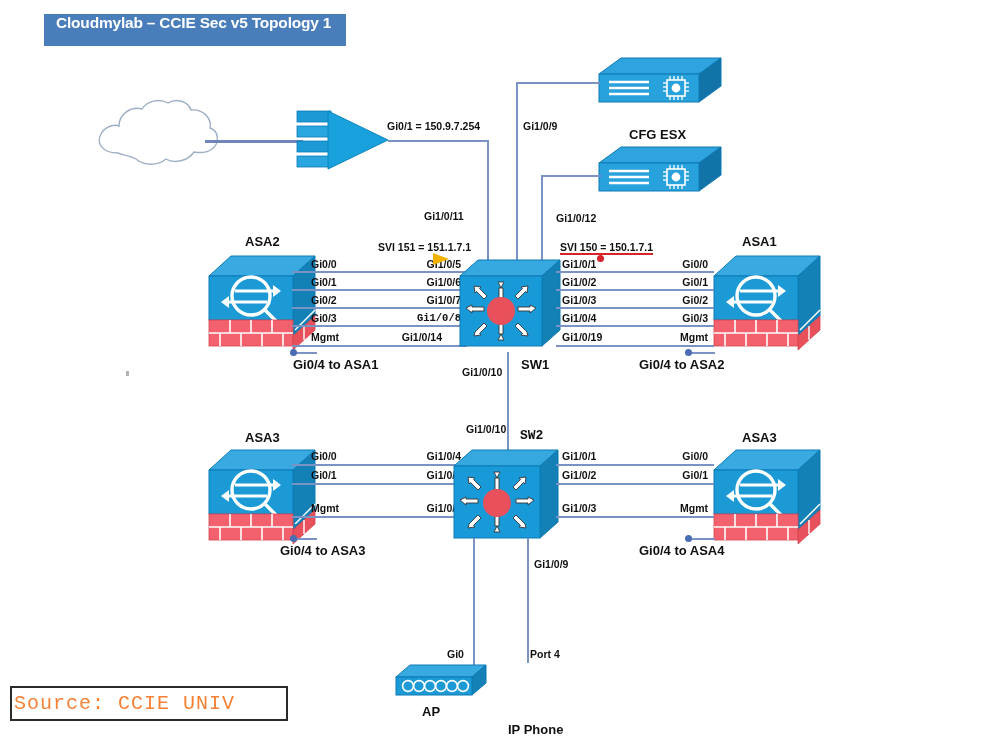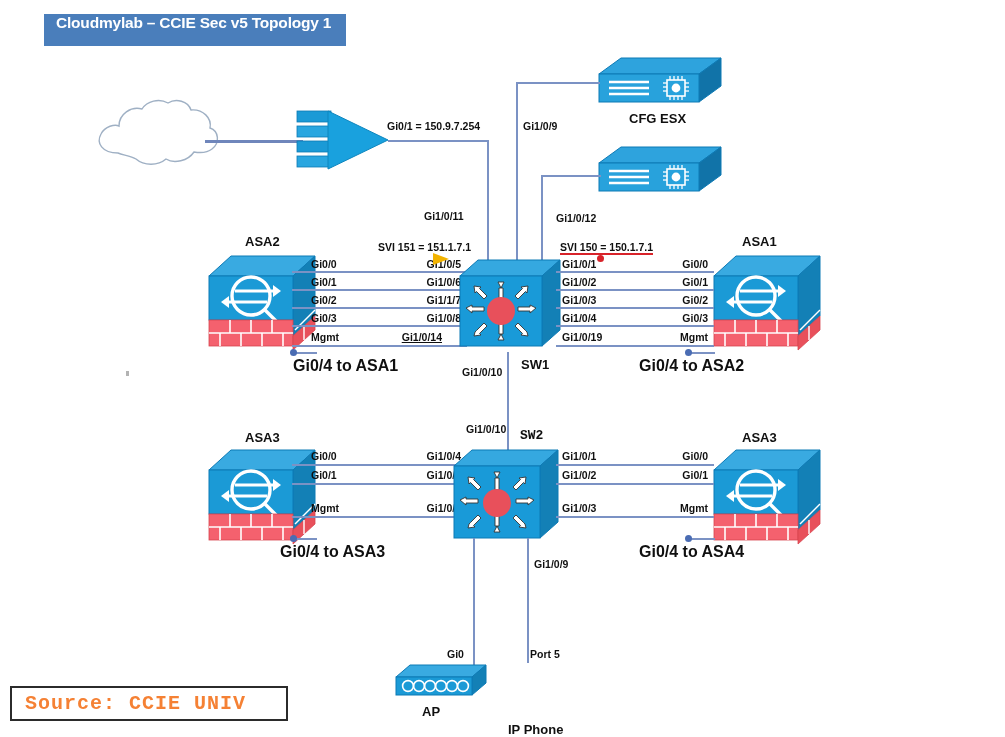--- a/index.html
+++ b/index.html
@@ -9,32 +9,32 @@
   .abs{position:absolute;}
   
   #title-bar{left:8px;top:14px;width:302px;height:32px;background:#4a7ebb;
              display:flex;align-items:flex-start;margin-left:36px;}
   #title-bar .t{color:#ffffff;font-size:15.5px;font-weight:bold;padding-left:12px;
                 letter-spacing:-0.2px;white-space:nowrap;}
   
   #source-box{left:10px;top:686px;width:274px;height:31px;border:2px solid #2b2b2b;
               background:#ffffff;display:flex;align-items:center;}
   #source-box .s{color:#f58134;font-family:"Liberation Mono",monospace;font-size:20px;
-                 font-weight:bold;padding-left:13px;letter-spacing:1px;white-space:nowrap;}
+                 font-weight:normal;padding-left:2px;letter-spacing:1px;white-space:nowrap;}
   
   .line{background:#7b92c4;}
   .lh{height:2px;}
   .lv{width:2px;}
   .lh3{height:3px;background:#6f86bb;}
   .dot{width:7px;height:7px;border-radius:50%;background:#4a6cb3;}
   
   .lbl{font-size:10.5px;font-weight:bold;color:#101010;white-space:nowrap;line-height:12px;}
   .lbl-r{text-align:right;}
   .dev{font-size:13px;font-weight:bold;color:#101010;white-space:nowrap;}
-  .note{font-size:16px;font-weight:bold;color:#101010;white-space:nowrap;}
+  .note{font-size:13px;font-weight:bold;color:#101010;white-space:nowrap;}
   .svi{font-size:10.5px;font-weight:bold;color:#101010;white-space:nowrap;text-align:right;}
   .svi-red{border-bottom:2px solid #d8232a;}
   .reddot{width:7px;height:7px;border-radius:50%;background:#d8232a;}
   .ydot{width:0;height:0;border-top:6px solid transparent;border-bottom:6px solid transparent;
         border-left:16px solid #f2b300;}
   .artifact{width:3px;height:5px;background:#9a9a9a;opacity:.75;}
   svg{display:block;overflow:visible;}
 </style>
 </head>
 <body>
@@ -99,21 +99,21 @@
           <line x1="66" y1="27" x2="70" y2="27"></line>
             <line x1="66" y1="31" x2="70" y2="31"></line>
           <line x1="66" y1="35" x2="70" y2="35"></line>
           <line x1="88" y1="27" x2="92" y2="27"></line>
             <line x1="88" y1="31" x2="92" y2="31"></line>
           <line x1="88" y1="35" x2="92" y2="35"></line>
         </g>
       </g>
     </svg>
   </div>
-  <div class="abs dev" style="left:629px;top:111px;">CFG ESX</div>
+  <div class="abs dev" style="left:629px;top:127px;">CFG ESX</div>
 
   <div class="abs" style="left:597px;top:145px;">
     <svg width="126" height="52" viewBox="0 0 126 52">
       <path d="M2 18 L24 2 L124 2 L102 18 Z" fill="#2ea3dd" stroke="#0d7ab5" stroke-width="1"></path>
       <path d="M124 2 L124 30 L102 46 L102 18 Z" fill="#1173a8" stroke="#0d7ab5" stroke-width="1"></path>
       <rect x="2" y="18" width="100" height="28" fill="#28a2dc" stroke="#0d7ab5" stroke-width="1"></rect>
       <g stroke="#ffffff" stroke-width="2.4">
         <line x1="12" y1="26" x2="52" y2="26"></line>
         <line x1="12" y1="32" x2="52" y2="32"></line>
         <line x1="12" y1="38" x2="52" y2="38"></line>
@@ -192,23 +192,23 @@
   <div class="abs line lh" style="left:292px;top:345px;width:175px;"></div>
 
   <div class="abs lbl" style="left:311px;top:258px;">Gi0/0</div>
   <div class="abs lbl" style="left:311px;top:276px;">Gi0/1</div>
   <div class="abs lbl" style="left:311px;top:294px;">Gi0/2</div>
   <div class="abs lbl" style="left:311px;top:312px;">Gi0/3</div>
   <div class="abs lbl" style="left:311px;top:331px;">Mgmt</div>
 
   <div class="abs lbl lbl-r" style="left:393px;top:258px;width:68px;">Gi1/0/5</div>
   <div class="abs lbl lbl-r" style="left:393px;top:276px;width:68px;">Gi1/0/6</div>
-  <div class="abs lbl lbl-r" style="left:393px;top:294px;width:68px;">Gi1/1/7</div>
-  <div class="abs lbl lbl-r" style="left:393px;top:312px;width:68px;">Gi1/0/8</div>
-  <div class="abs lbl lbl-r" style="left:374px;top:331px;width:68px;text-decoration:underline;">Gi1/0/14</div>
+  <div class="abs lbl lbl-r" style="left:393px;top:294px;width:68px;">Gi1/0/7</div>
+  <div class="abs lbl lbl-r" style="left:393px;top:312px;width:68px;font-family:Liberation Mono, monospace;">Gi1/0/8</div>
+  <div class="abs lbl lbl-r" style="left:374px;top:331px;width:68px;">Gi1/0/14</div>
 
   <div class="abs line lh" style="left:292px;top:352px;width:25px;"></div>
   <div class="abs dot" style="left:290px;top:349px;"></div>
   <div class="abs note" style="left:293px;top:357px;">Gi0/4 to ASA1</div>
 
   <div class="abs svi" style="left:378px;top:241px;">SVI 151 = 151.1.7.1</div>
   <div class="abs ydot" style="left:433px;top:253px;"></div>
 
   <div class="abs" style="left:458px;top:258px;">
     <svg width="104" height="96" viewBox="0 0 104 96">
@@ -414,21 +414,21 @@
 
   <div class="abs line lh" style="left:690px;top:538px;width:25px;"></div>
   <div class="abs dot" style="left:685px;top:535px;"></div>
   <div class="abs note" style="left:639px;top:543px;">Gi0/4 to ASA4</div>
 
   <div class="abs line lv" style="left:473px;top:538px;height:130px;"></div>
   <div class="abs lbl" style="left:447px;top:648px;">Gi0</div>
 
   <div class="abs line lv" style="left:527px;top:538px;height:125px;"></div>
   <div class="abs lbl" style="left:534px;top:558px;">Gi1/0/9</div>
-  <div class="abs lbl" style="left:530px;top:648px;">Port 5</div>
+  <div class="abs lbl" style="left:530px;top:648px;">Port 4</div>
 
   <div class="abs" style="left:394px;top:663px;">
     <svg width="94" height="42" viewBox="0 0 94 42">
       <path d="M2 14 L16 2 L92 2 L78 14 Z" fill="#39aae1" stroke="#0d7ab5" stroke-width="1"></path>
       <path d="M92 2 L92 20 L78 32 L78 14 Z" fill="#1380b6" stroke="#0d7ab5" stroke-width="1"></path>
       <rect x="2" y="14" width="76" height="18" fill="#1b9ad6" stroke="#0d7ab5" stroke-width="1"></rect>
       <g fill="none" stroke="#ffffff" stroke-width="1.6">
         <circle cx="14" cy="23" r="5.4"></circle>
           <circle cx="25" cy="23" r="5.4"></circle>
         <circle cx="36" cy="23" r="5.4"></circle>

